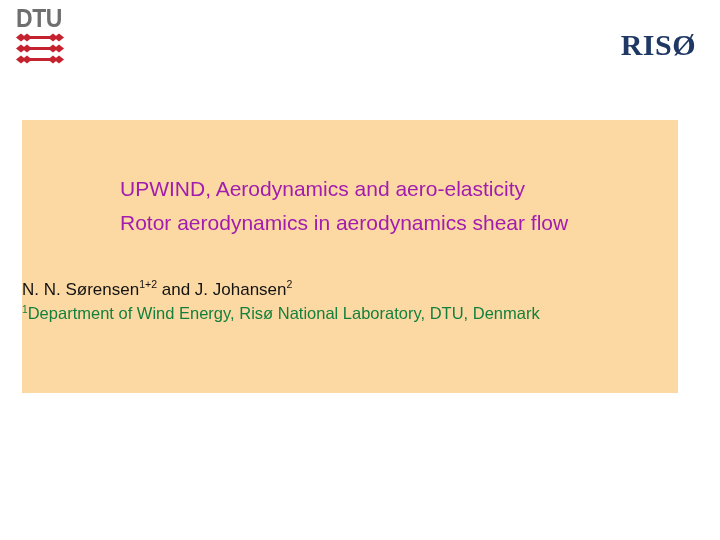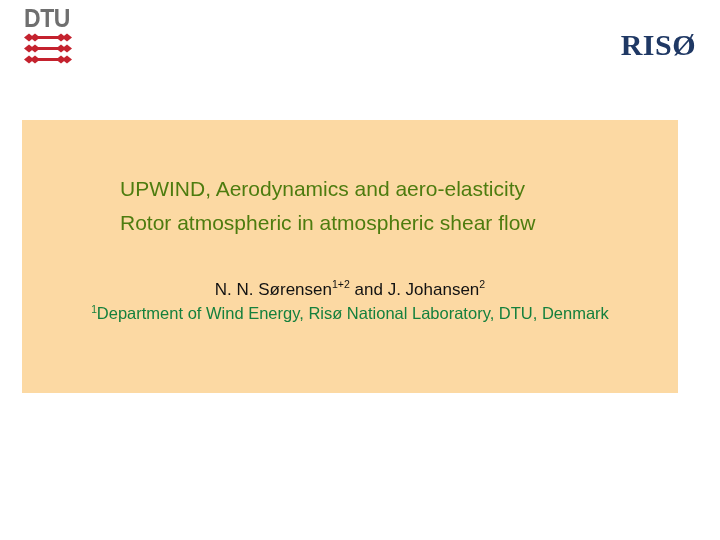--- a/index.html
+++ b/index.html
@@ -27,21 +27,21 @@
   .header {
     position: absolute;
     left: 0;
     top: 0;
     width: 720px;
     height: 118px;
   }
 
   .dtu-logo {
     position: absolute;
-    left: 24px;
+    left: 16px;
     top: 6px;
     width: 52px;
     height: 54px;
   }
   .dtu-wordmark {
     font-family: "Liberation Sans", sans-serif;
     font-weight: 700;
     font-size: 25px;
     line-height: 24px;
     letter-spacing: -0.5px;
@@ -92,30 +92,29 @@
     position: absolute;
     left: 98px;
     top: 52px;
     width: 540px;
     text-align: left;
   }
   .title-line {
     font-family: "Liberation Sans", sans-serif;
     font-size: 21px;
     line-height: 34px;
-    color: #4d7c0f;
+    color: #a21caf;
     white-space: nowrap;
   }
 
   .author-block {
     position: absolute;
     left: 0;
     top: 158px;
     width: 656px;
-    text-align: center;
   }
   .author-line {
     font-family: "Liberation Sans", sans-serif;
     font-size: 17px;
     line-height: 24px;
     color: #121212;
     white-space: nowrap;
   }
   .affil-line {
     font-family: "Liberation Sans", sans-serif;
@@ -181,21 +180,21 @@
     <div class="riso-logo">
       <div class="riso-wordmark">RISØ</div>
     </div>
 
   </div>
 
   <div class="content-panel">
 
     <div class="title-block">
       <div class="title-line">UPWIND, Aerodynamics and aero-elasticity</div>
-      <div class="title-line">Rotor atmospheric in atmospheric shear flow</div>
+      <div class="title-line">Rotor aerodynamics in aerodynamics shear flow</div>
     </div>
 
     <div class="author-block">
 
       <div class="author-line">
         <span>N. N. Sørensen</span><span class="sup">1+2</span><span> and </span><span>J. Johansen</span><span class="sup">2</span>
       </div>
 
       <div class="affil-line">
         <span class="sup-lead">1</span><span>Department of Wind Energy, Risø National Laboratory, DTU, Denmark</span>

